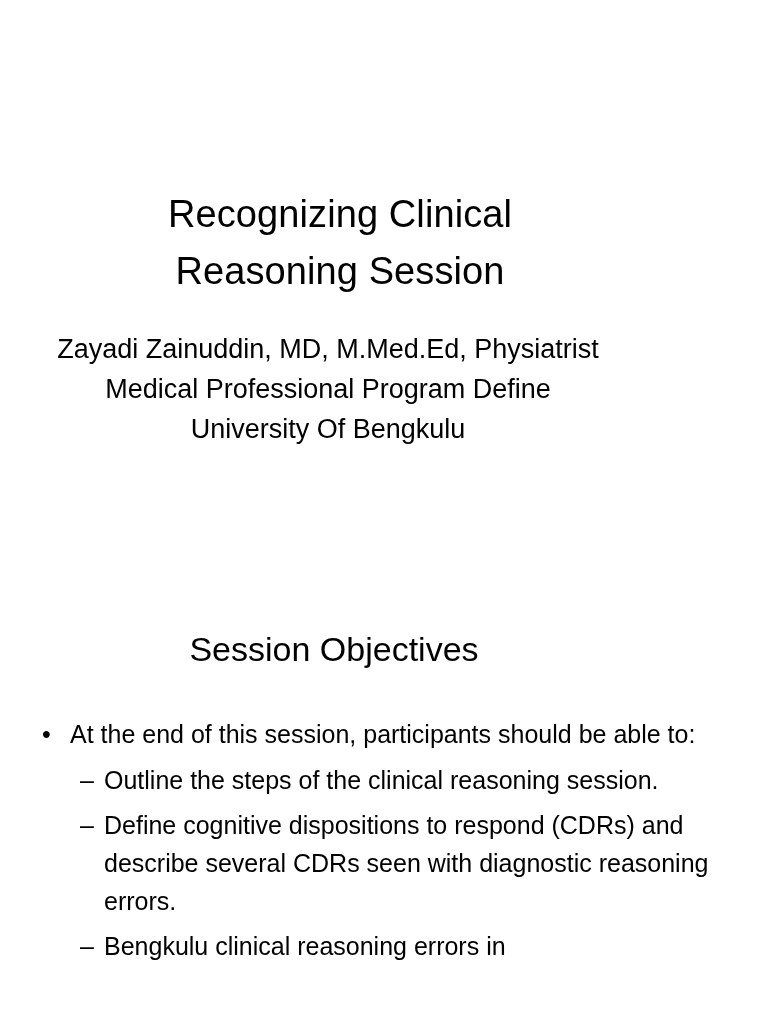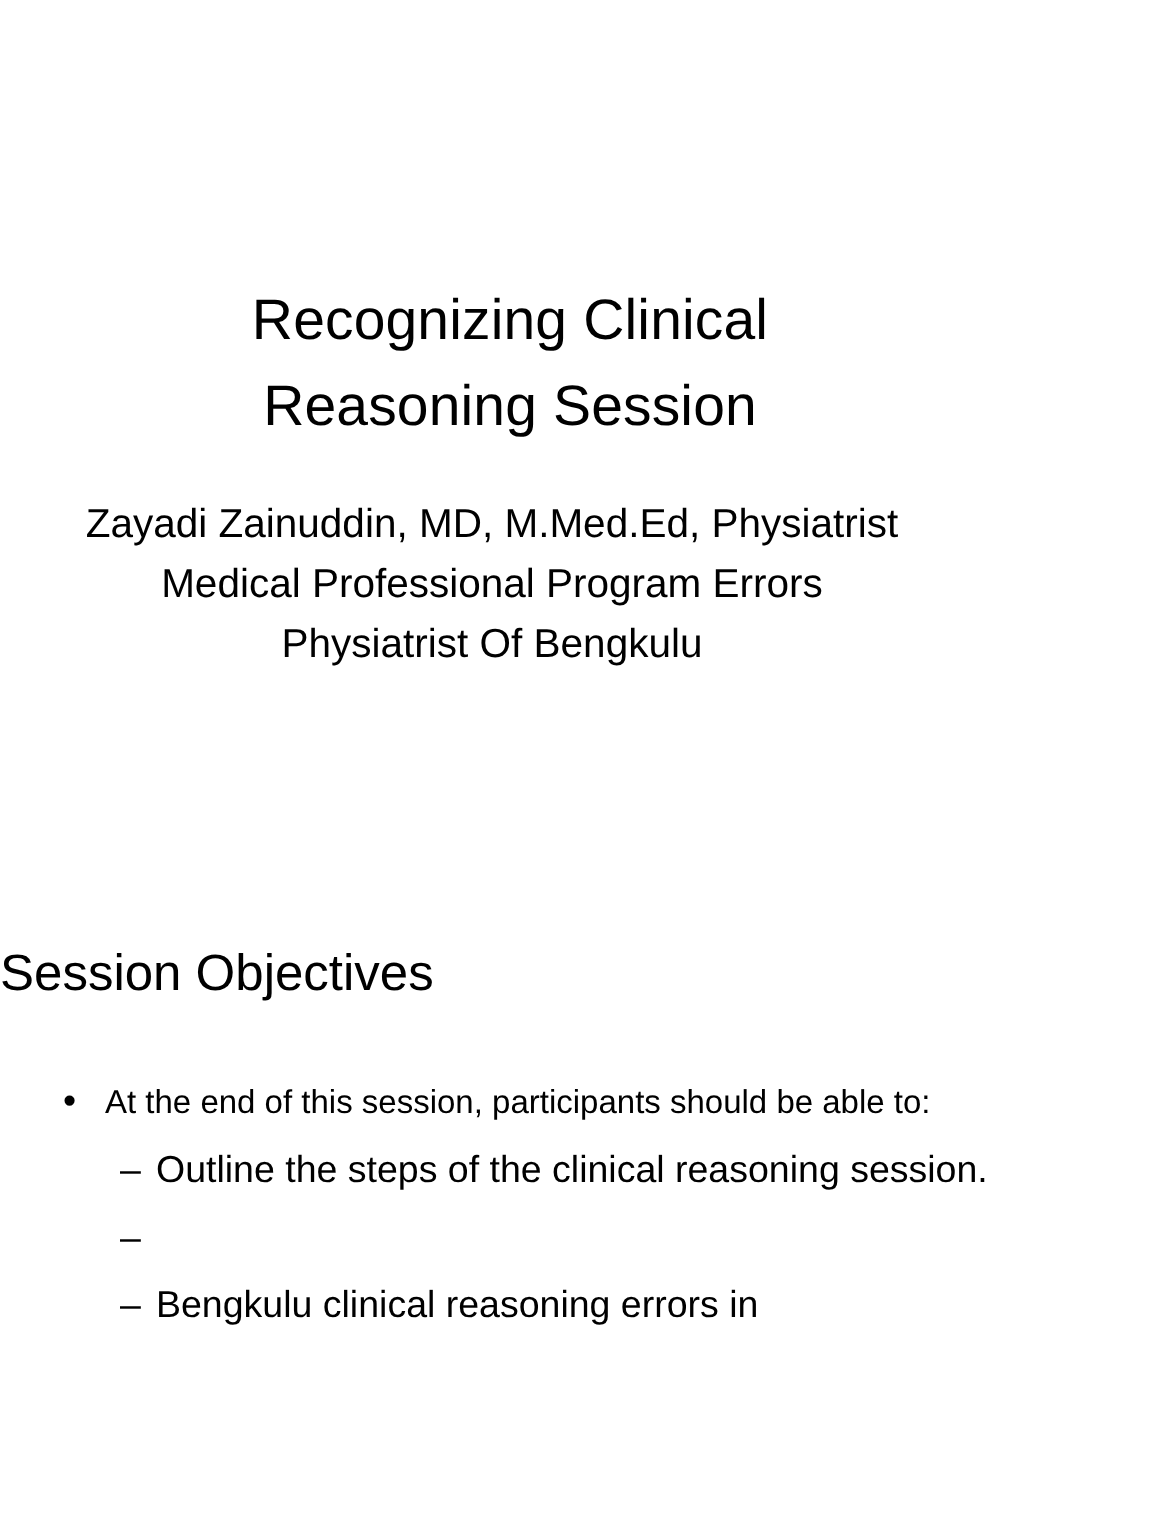--- a/index.html
+++ b/index.html
@@ -55,20 +55,21 @@
     padding: 0;
     white-space: nowrap;
   }
 
   
   .objectives-heading {
     position: absolute;
     left: 0;
     top: 626px;
     width: 668px;
+    text-align: center;
     font-size: 34px;
     line-height: 47px;
     font-weight: normal;
     margin: 0;
     padding: 0;
   }
 
   .bullet-list {
     position: absolute;
     left: 0;
@@ -105,60 +106,61 @@
     width: 24px;
     font-size: 25px;
     line-height: 38px;
     text-align: left;
   }
 
   .bullet-text {
     flex: 1 1 auto;
   }
   .level-1 .bullet-text {
-    font-size: 22px;
+    font-size: 25px;
     line-height: 41px;
   }
   .level-2 .bullet-text {
     font-size: 25px;
     line-height: 38px;
   }
 </style>
 </head>
 <body>
 
 <div class="page">
 
   <div class="slide-title-block">
     <div class="deck-title">Recognizing Clinical</div>
     <div class="deck-title">Reasoning Session</div>
   </div>
 
   <div class="author-block">
     <div class="author-line">Zayadi Zainuddin, MD, M.Med.Ed, Physiatrist</div>
-    <div class="author-line">Medical Professional Program Errors</div>
-    <div class="author-line">Physiatrist Of Bengkulu</div>
+    <div class="author-line">Medical Professional Program Define</div>
+    <div class="author-line">University Of Bengkulu</div>
   </div>
 
   <div class="objectives-heading">Session Objectives</div>
 
   <div class="bullet-list">
 
     <div class="bullet-row level-1">
       <span class="marker">•</span>
       <span class="bullet-text">At the end of this session, participants should be able to:</span>
     </div>
 
     <div class="bullet-row level-2">
       <span class="marker">–</span>
       <span class="bullet-text">Outline the steps of the clinical reasoning session.</span>
     </div>
 
     <div class="bullet-row level-2">
       <span class="marker">–</span>
+      <span class="bullet-text">Define cognitive dispositions to respond (CDRs) and describe several CDRs seen with diagnostic reasoning errors.</span>
     </div>
 
     <div class="bullet-row level-2">
       <span class="marker">–</span>
       <span class="bullet-text">Bengkulu clinical reasoning errors in</span>
     </div>
 
   </div>
 
 </div>

